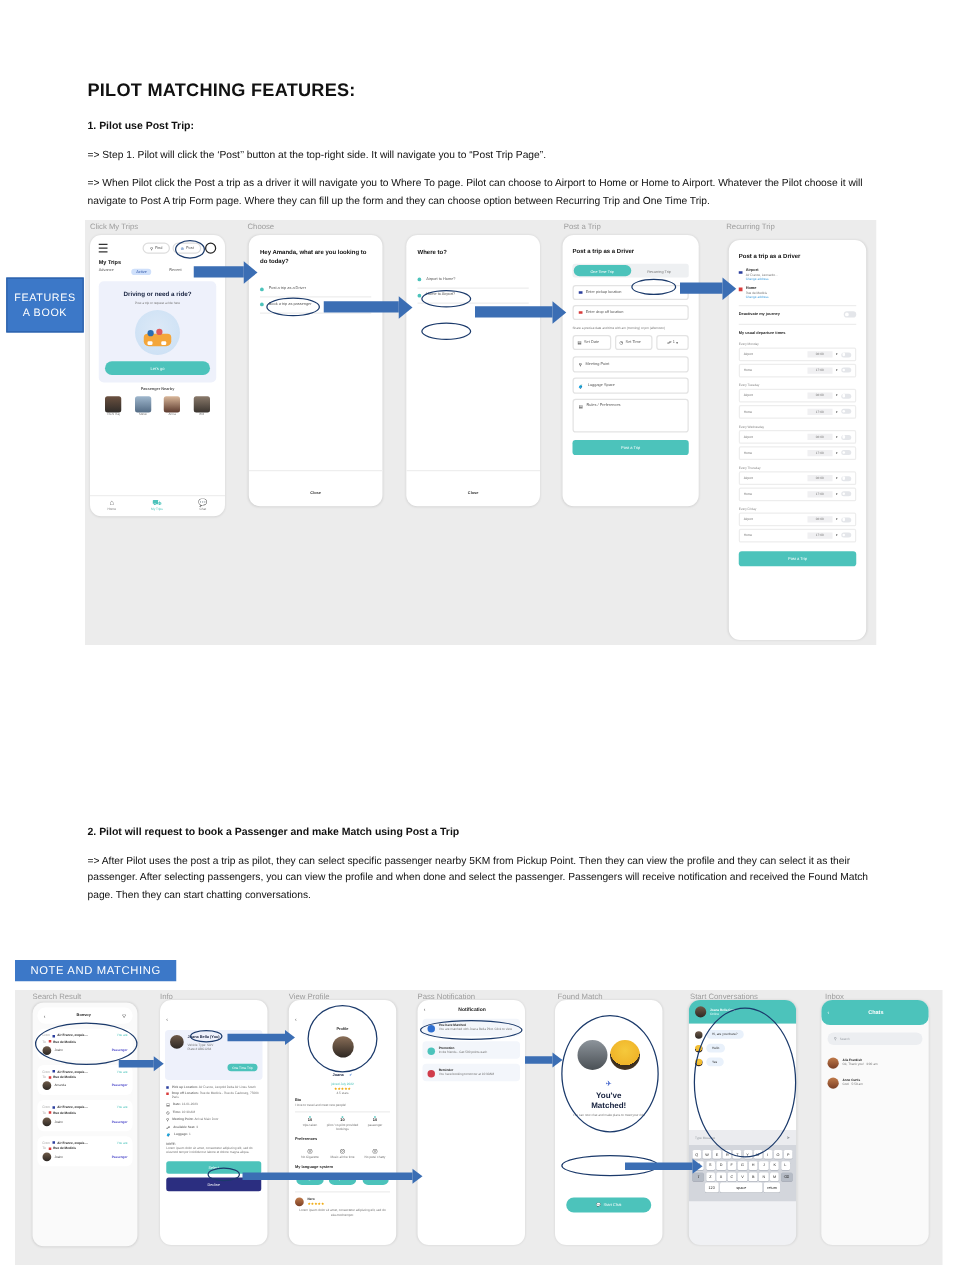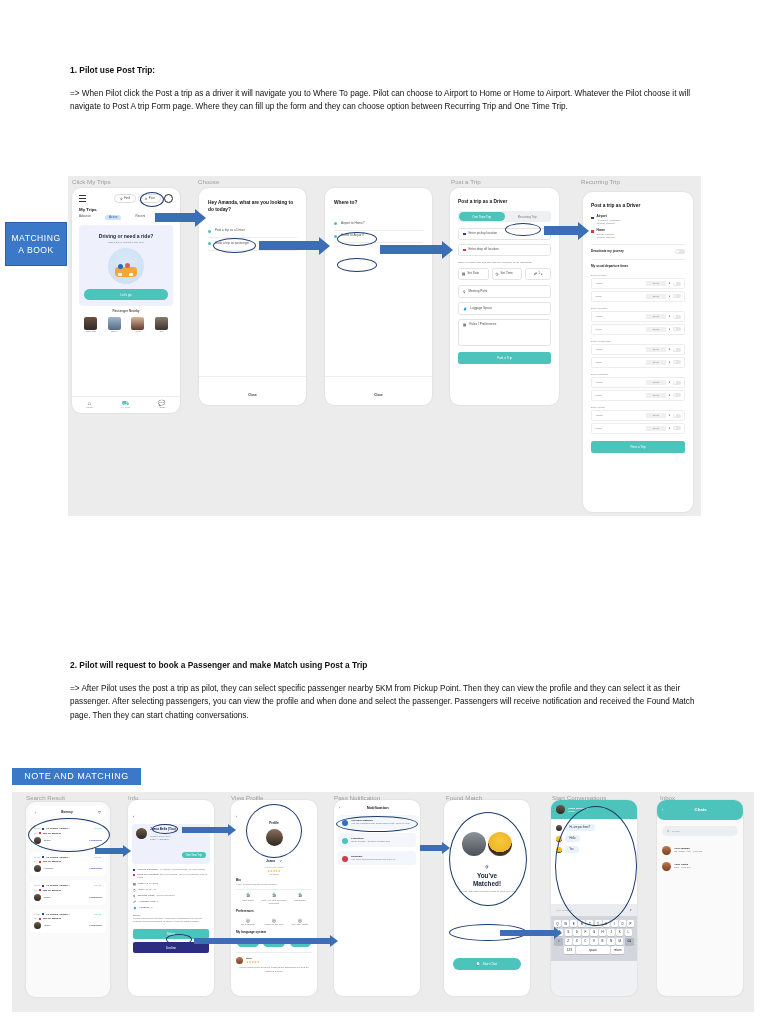--- a/index.html
+++ b/index.html
@@ -47,31 +47,33 @@
   .barmute{background:#f1f1f3;border-radius:2px;}
 
   .kbdrow{display:flex;justify-content:center;gap:1.2px;margin-bottom:1.6px;}
   .key{background:#fff;border-radius:1.2px;width:7.4px;height:7.2px;font-size:3px;display:flex;
        align-items:center;justify-content:center;color:#222;box-shadow:0 .4px 0 #9aa0ab;}
 </style>
 </head>
 <body>
 
 <div class="doc">
+  <div class="h1">PILOT MATCHING FEATURES:</div>
   <div class="h2">1. Pilot use Post Trip:</div>
+  <div class="p">=&gt; Step 1. Pilot will click the ‘Post’’ button at the top-right side. It will navigate you to “Post Trip Page”.</div>
   <div class="p">=&gt; When Pilot click the Post a trip as a driver it will navigate you to Where To page. Pilot can choose to Airport to Home or Home to Airport. Whatever the Pilot choose it will navigate to Post A trip Form page. Where they can fill up the form and they can choose option between Recurring Trip and One Time Trip.</div>
 </div>
 
 <div class="doc" style="top:660px;">
   <div class="h2">2. Pilot will request to book a Passenger and make Match using Post a Trip</div>
   <div class="p">=&gt; After Pilot uses the post a trip as pilot, they can select specific passenger nearby 5KM from Pickup Point. Then they can view the profile and they can select it as their passenger. After selecting passengers, you can view the profile and when done and select the passenger. Passengers will receive notification and received the Found Match page. Then they can start chatting conversations.</div>
 </div>
 
 <div class="tag tag1">
-  <span>MATCHING</span>
+  <span>FEATURES</span>
   <span>A BOOK</span>
 </div>
 <div class="tag tag2">NOTE AND MATCHING</div>
 
 <div class="fig1"></div>
 
 <div class="scr-label" style="left:72px;top:178px;">Click My Trips</div>
 <div class="scr-label" style="left:198px;top:178px;">Choose</div>
 <div class="scr-label" style="left:451px;top:178px;">Post a Trip</div>
 <div class="scr-label" style="left:581px;top:178px;">Recurring Trip</div>

